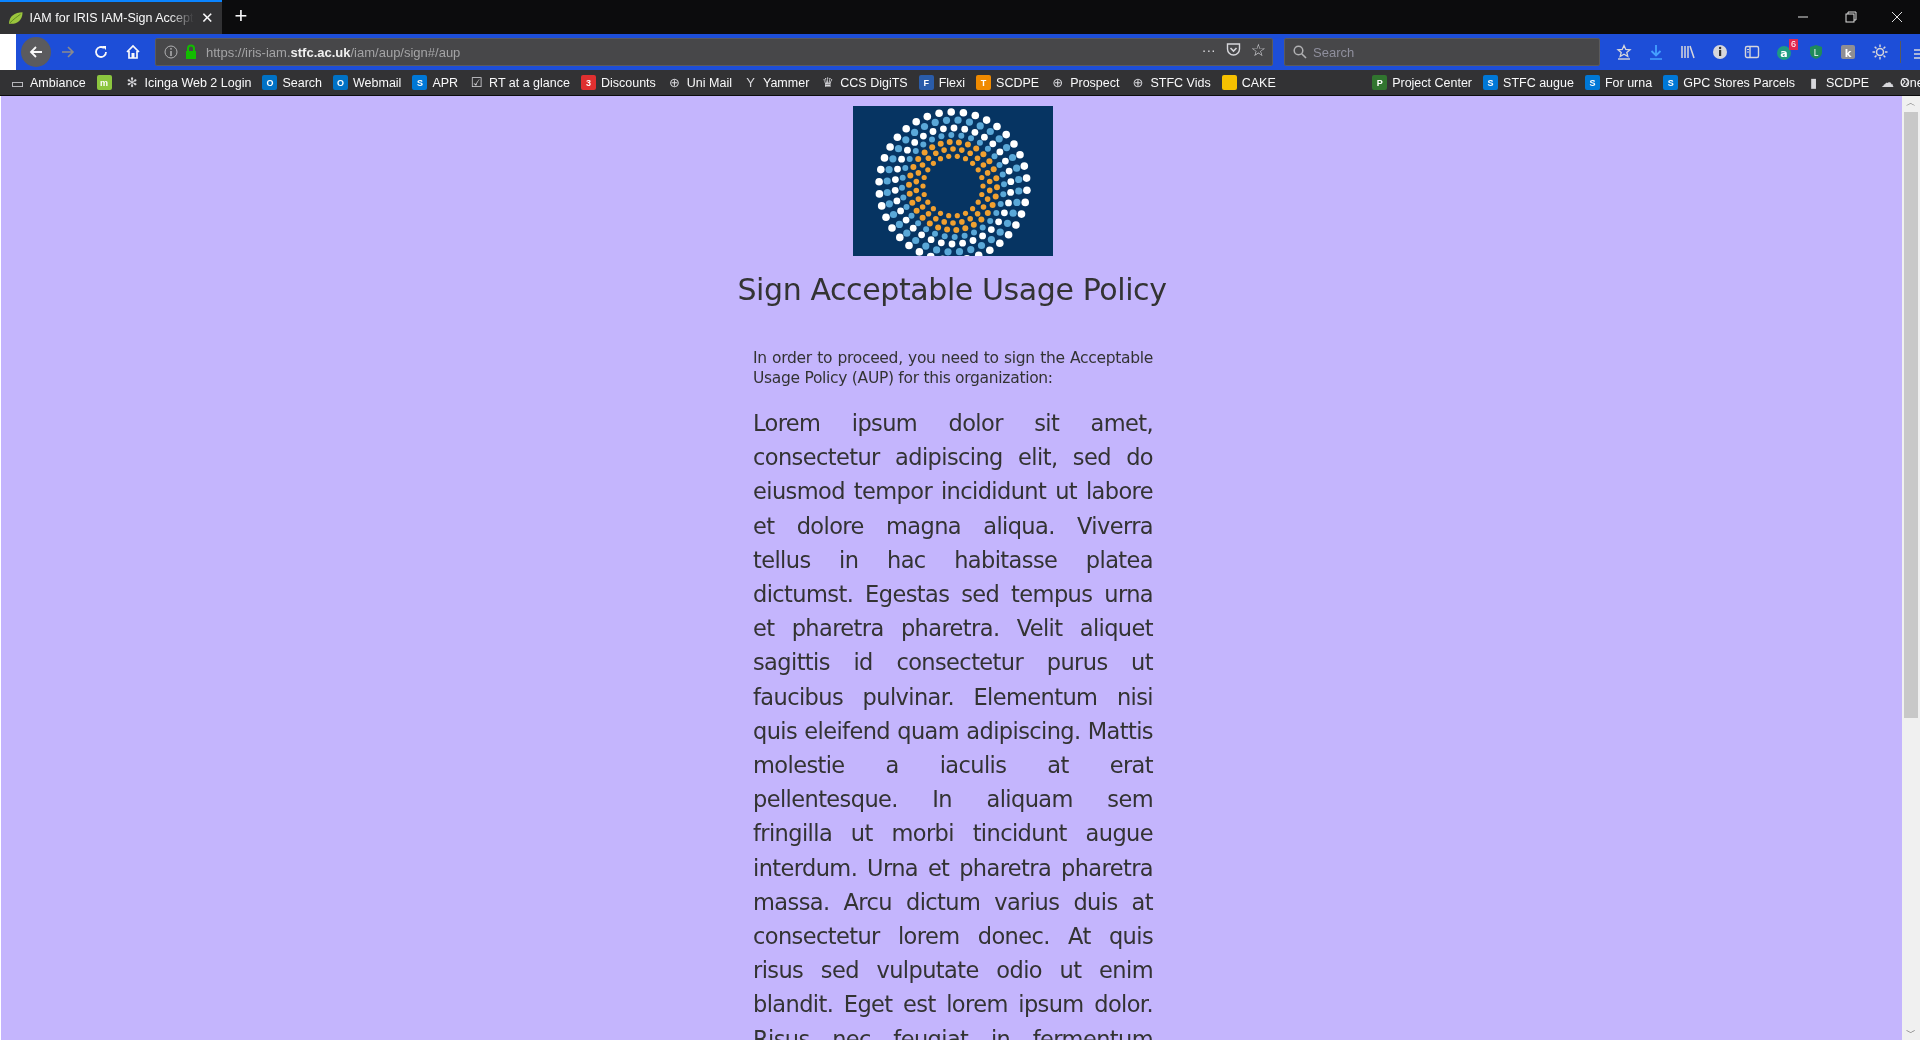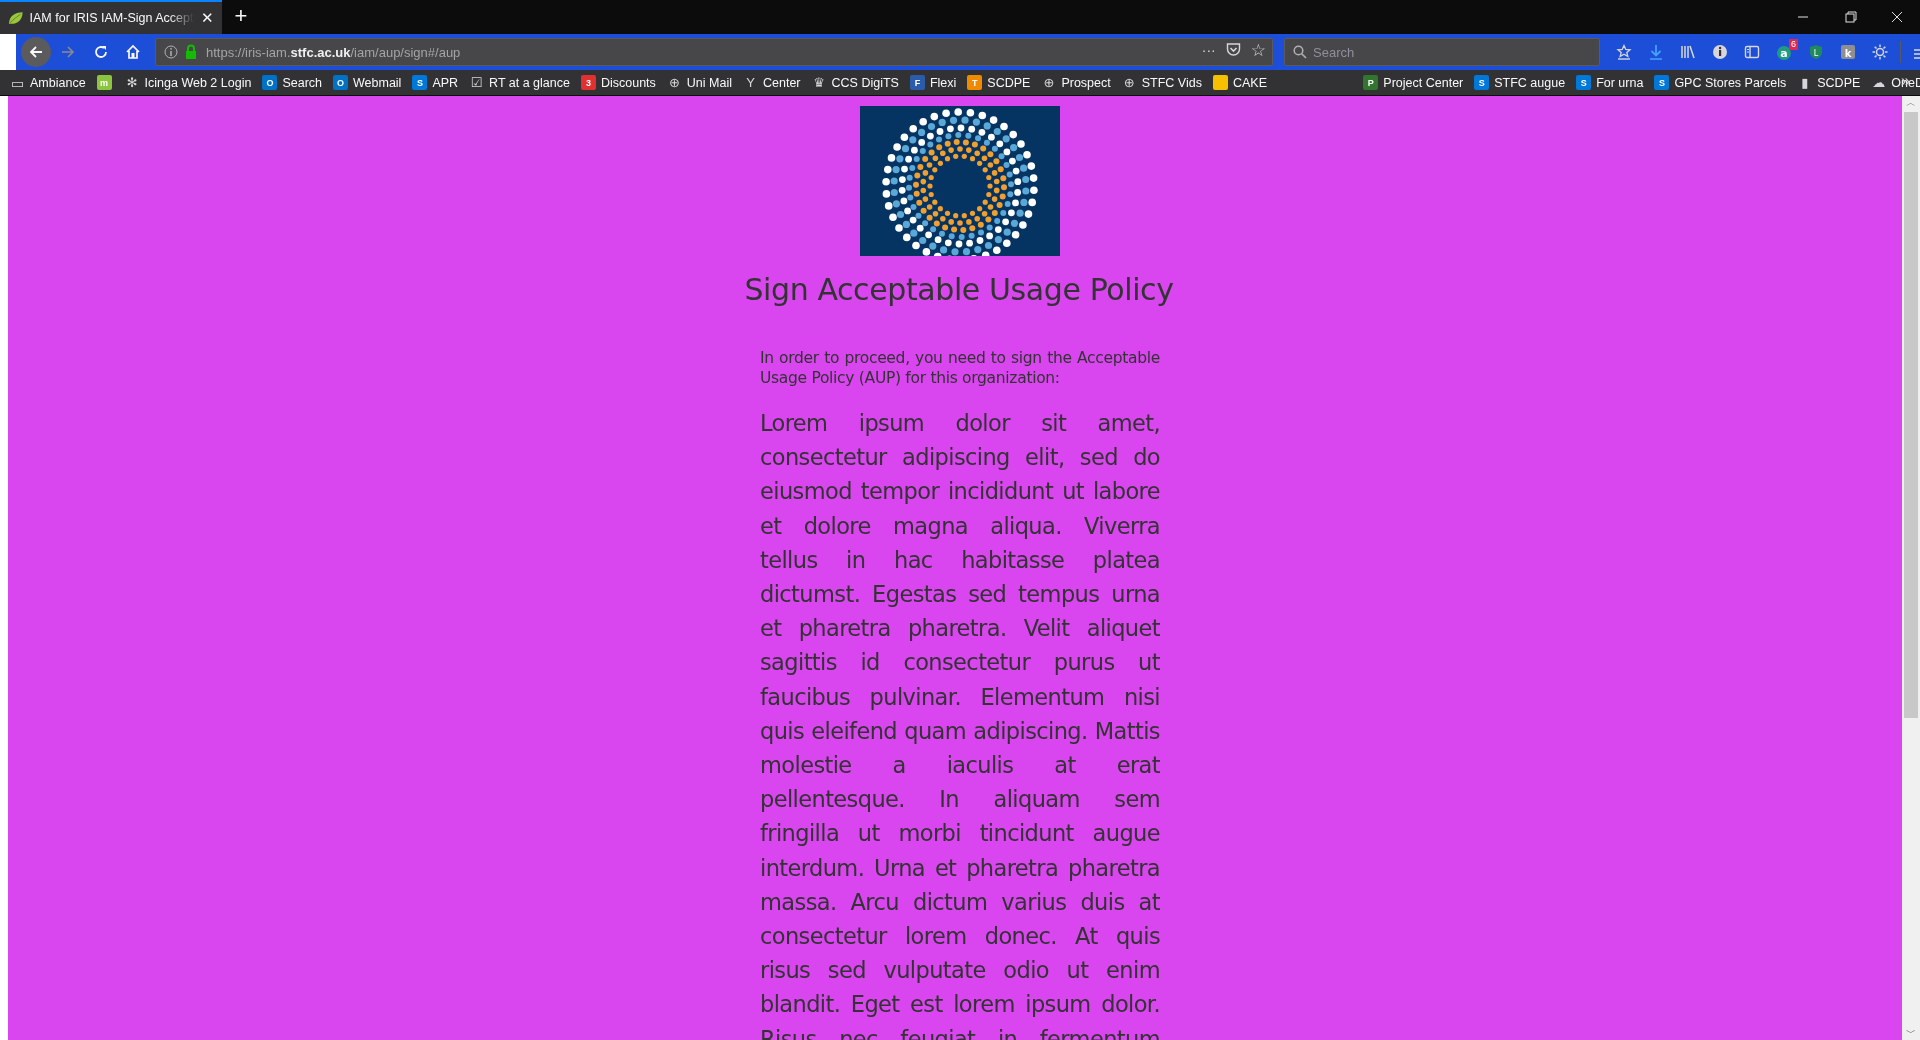--- a/index.html
+++ b/index.html
@@ -32,21 +32,21 @@
   .badge { position: absolute; top: 1px; right: 2px; background: #e22850; color: #fff; font-size: 9px; padding: 0 2px; line-height: 11px; }
   .sep { width: 1px; height: 22px; background: #5a5a5c; margin: 0 4px; }
 
   
   .bookmarks { position: absolute; left: 0; top: 70px; width: 1920px; height: 26px; background: #323234; border-bottom: 1px solid #0c0c0d; display: flex; align-items: center; padding-left: 10px; }
   .bm { display: flex; align-items: center; color: #f9f9fa; font-size: 12.5px; margin-right: 11px; white-space: nowrap; height: 22px; }
   .bm .bmi { width: 15px; height: 15px; margin-right: 5px; display: inline-flex; align-items: center; justify-content: center; font-size: 9px; font-weight: bold; color: #fff; border-radius: 2px; }
   .bm-overflow { position: absolute; right: 10px; top: 2px; color: #d7d7db; font-size: 16px; }
 
   
-  .page { position: absolute; left: 8px; top: 96px; width: 1902px; height: 944px; background: #d946ef; }
+  .page { position: absolute; left: 1px; top: 96px; width: 1902px; height: 944px; background: #c4b5fd; }
   .logo { position: absolute; left: 852px; top: 10px; width: 200px; height: 150px; background: #063462; overflow: hidden; }
   .page-title { position: absolute; left: 0; width: 1902px; top: 176px; text-align: center; font-size: 30px; color: #333; font-family: "DejaVu Sans", "Liberation Sans", sans-serif; font-weight: normal; letter-spacing: -0.4px; }
   .intro { position: absolute; left: 752px; top: 252px; width: 400px; font-size: 15.5px; line-height: 20px; color: #333; text-align: justify; font-family: "DejaVu Sans", sans-serif; letter-spacing: -0.3px; }
   .aup-text { position: absolute; left: 752px; top: 310px; width: 400px; font-size: 22.5px; line-height: 34.2px; color: #333; text-align: justify; font-family: "DejaVu Sans", sans-serif; letter-spacing: -0.6px; }
 
   
   .scrollbar { position: absolute; left: 1902px; top: 96px; width: 18px; height: 944px; background: #f0f0f0; }
   .scroll-thumb { position: absolute; left: 2px; top: 16px; width: 14px; height: 606px; background: #c8c8c8; }
   .scroll-arrow { position: absolute; left: 0; width: 18px; height: 14px; text-align: center; color: #606060; font-size: 10px; line-height: 14px; }
 </style>
@@ -236,21 +236,21 @@
     <div class="bm">
       <span class="bmi" style="background: rgb(224, 48, 48);">3</span>
       <span>Discounts</span>
     </div>
     <div class="bm">
       <span class="bmi" style="background: transparent; color: rgb(215, 215, 219); font-size: 13px; font-weight: normal;">⊕</span>
       <span>Uni Mail</span>
     </div>
     <div class="bm">
       <span class="bmi" style="background: transparent; color: rgb(215, 215, 219); font-size: 13px; font-weight: normal;">Y</span>
-      <span>Center</span>
+      <span>Yammer</span>
     </div>
     <div class="bm">
       <span class="bmi" style="background: transparent; color: rgb(215, 215, 219); font-size: 13px; font-weight: normal;">♛</span>
       <span>CCS DigiTS</span>
     </div>
     <div class="bm">
       <span class="bmi" style="background: rgb(42, 92, 170);">F</span>
       <span>Flexi</span>
     </div>
     <div class="bm">

